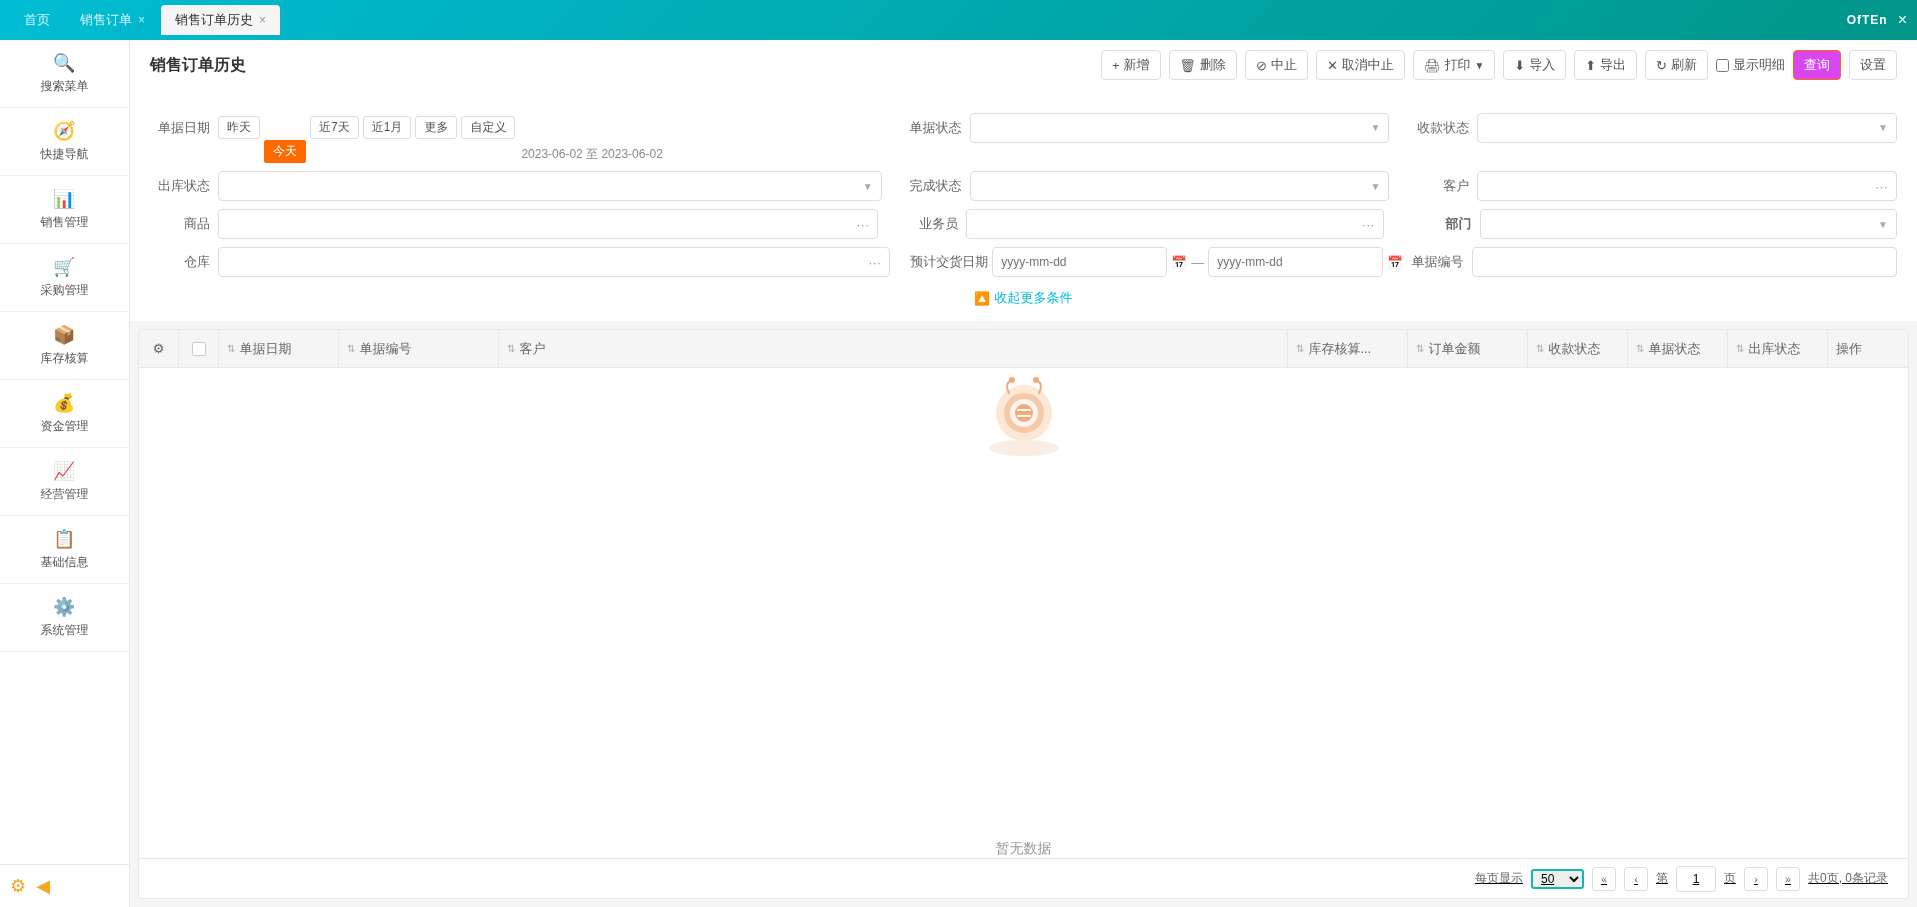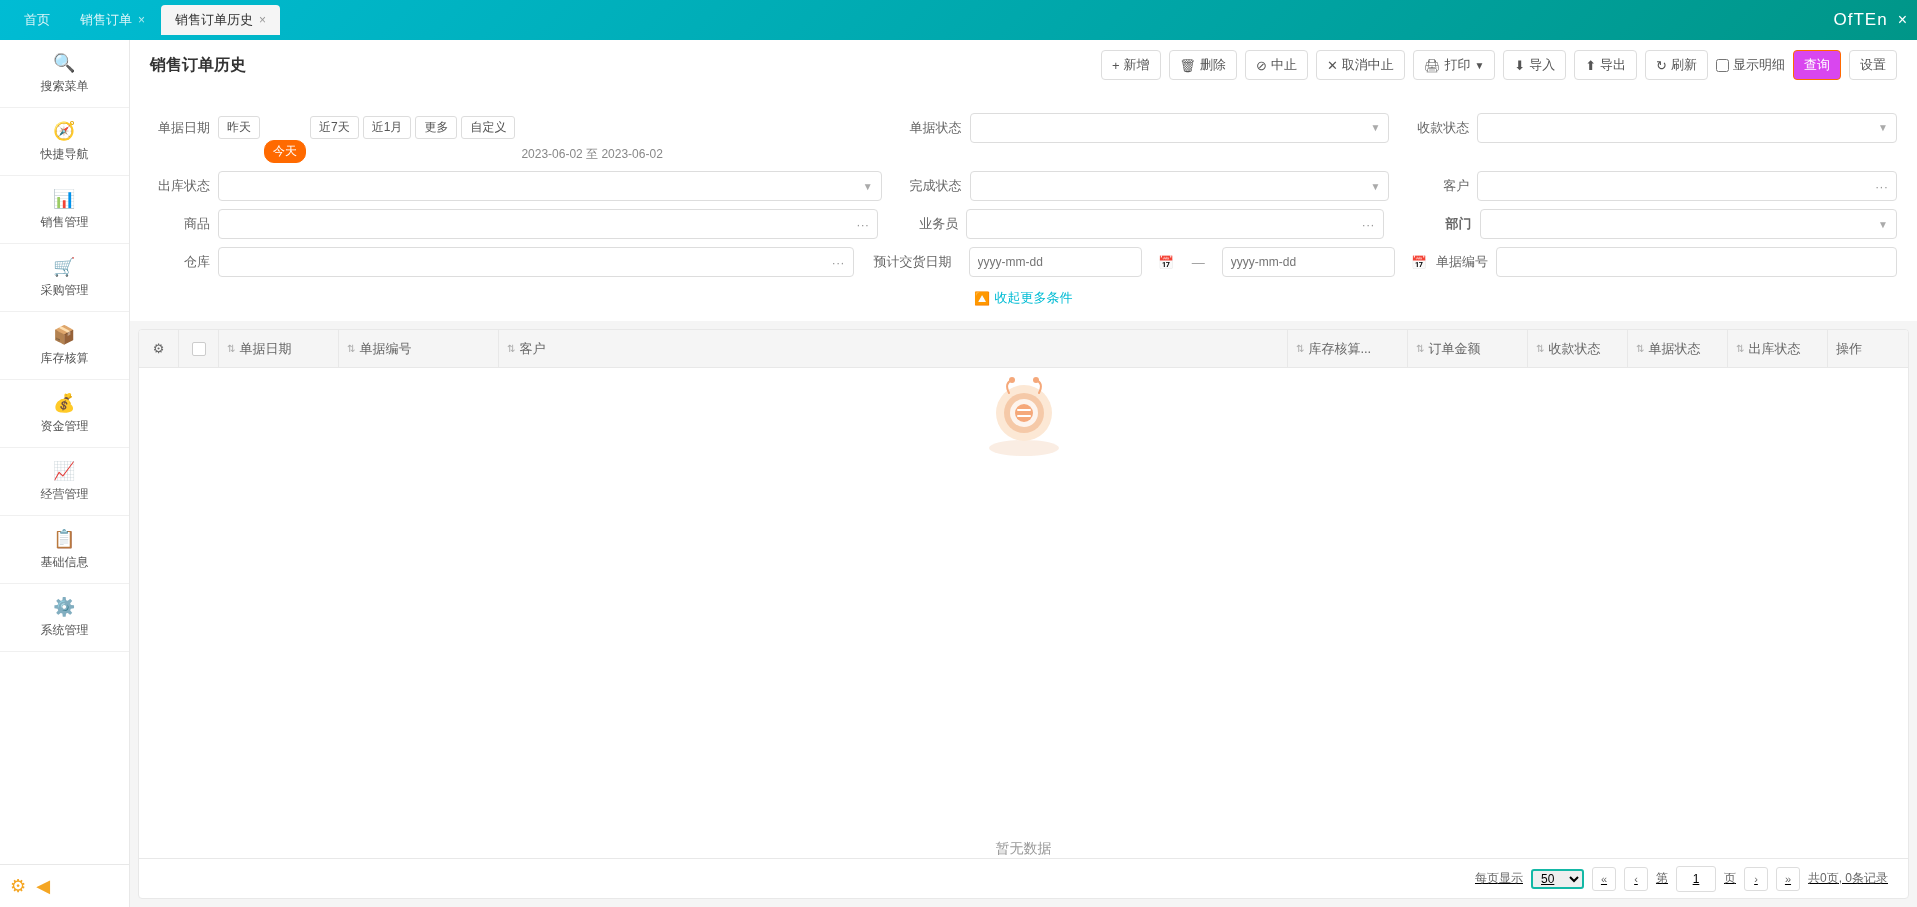--- a/index.html
+++ b/index.html
@@ -44,22 +44,22 @@
       color: #999;
     }
     .top-bar-right {
       display: flex;
       align-items: center;
       gap: 10px;
       color: white;
       font-size: 12px;
     }
     .brand-text {
-      font-size: 17px;
-      font-weight: normal;
+      font-size: 12px;
+      font-weight: bold;
       color: white;
       letter-spacing: 1px;
     }
 
     
     .main-layout {
       display: flex;
       flex: 1;
       overflow: hidden;
     }
@@ -207,21 +207,21 @@
       border: 1px solid #ddd;
       background: #fff;
       color: #555;
       font-size: 12px;
       cursor: pointer;
     }
     .date-quick-btn.active {
       background: #ff6a00;
       color: white;
       border-color: #ff6a00;
-      border-radius: 10px;
+      border-radius: 2px;
       margin-top: 48px;
     }
     .date-range-text {
       font-size: 12px;
       color: #888;
     }
     .collapse-btn {
       display: flex;
       align-items: center;
       justify-content: center;
@@ -556,21 +556,21 @@
       </div>
 
       <div class="filter-row">
         <div class="filter-field" style="flex:1.5; margin-right:20px;">
           <span class="filter-label">仓库</span>
           <div class="filter-select" style="flex:1;">
             <span></span>
             <span class="filter-dots">···</span>
           </div>
         </div>
-        <div class="filter-field" style="flex:1; gap:17px;">
+        <div class="filter-field" style="flex:1; gap:4px;">
           <span class="filter-label">预计交货日期</span>
           <input class="filter-input" style="flex: 1 1 0%;" placeholder="yyyy-mm-dd">
           <span style="color:#999;">📅</span>
           <span style="color:#999;">—</span>
           <input class="filter-input" style="flex: 1 1 0%;" placeholder="yyyy-mm-dd">
           <span style="color:#999;">📅</span>
         </div>
         <div class="filter-field" style="flex:1;">
           <span class="filter-label">单据编号</span>
           <input class="filter-input" style="flex: 1 1 0%;">

